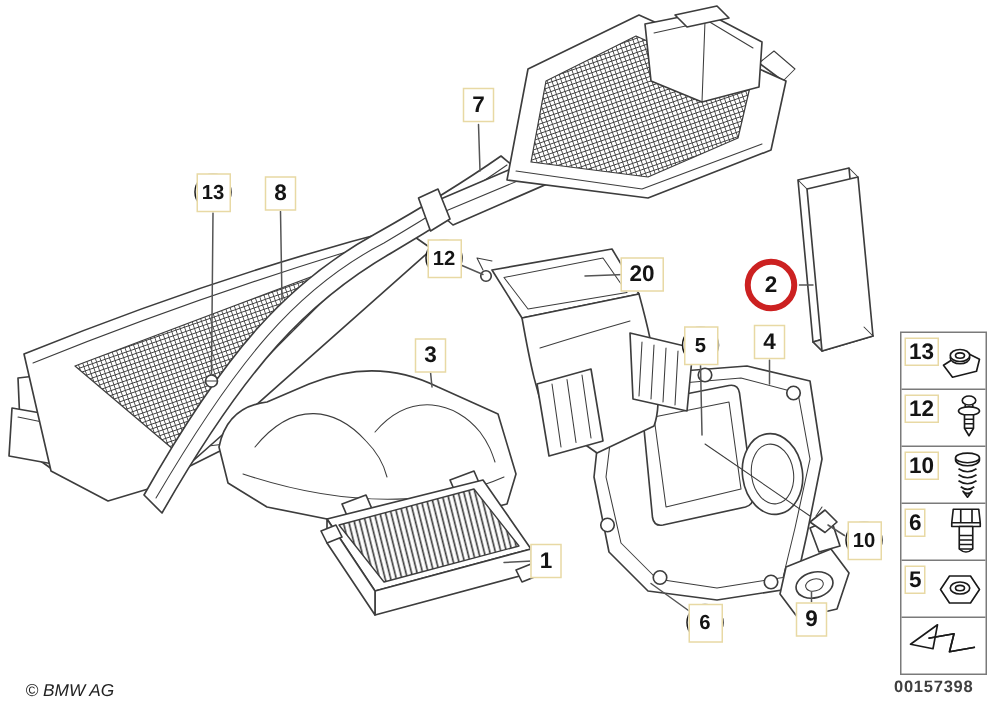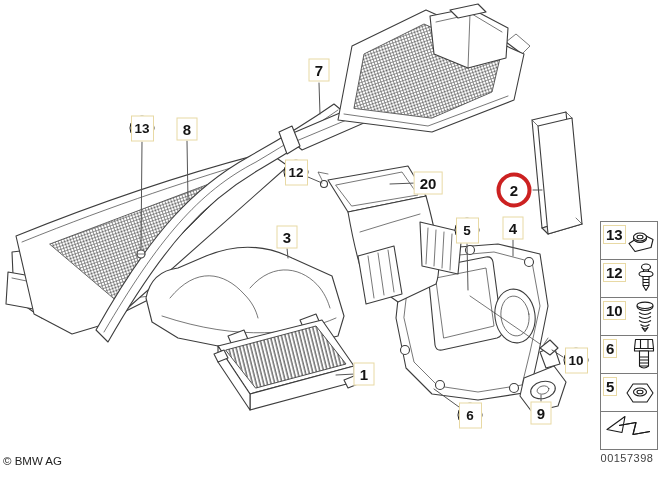--- a/index.html
+++ b/index.html
@@ -27,23 +27,23 @@
   
   .legend{position:absolute;left:600px;top:221px;width:56px;border:1px solid #7a7a7a;background:#fff;}
   .lcell{position:relative;height:37px;border-bottom:1px solid #7a7a7a;}
   .lcell:last-child{border-bottom:none;}
   .lnum{position:absolute;left:2px;top:3px;font-weight:bold;font-size:15px;color:#141414;
       border:1px solid #e8d9a4;background:#fff;padding:0 2px;}
   .licon{position:absolute;right:1px;top:50%;transform:translateY(-50%);}
   .licon path,.licon polygon,.licon ellipse,.licon circle{
       stroke:#1a1a1a;stroke-width:1.1;stroke-linejoin:round;fill:none;}
   .licon .wf{fill:#fff;}
-  .docnum{position:absolute;left:596px;top:452px;width:62px;text-align:center;
-      font-size:11px;color:#3f3f3f;letter-spacing:.5px;}
-  .copyright{position:absolute;left:3px;top:455px;font-size:11.5px;color:#222;}
+  .docnum{position:absolute;left:596px;top:452px;width:62px;
+      font-size:11px;color:#3f3f3f;letter-spacing:.5px;font-weight:bold;}
+  .copyright{position:absolute;left:17px;top:455px;font-size:11.5px;color:#222;font-style:italic;}
 </style>
 </head>
 <body>
 
 <div class="stage">
 
   <svg class="art" width="660" height="479" viewBox="0 0 660 479">
     <defs>
       <pattern id="meshPat" width="3" height="3" patternUnits="userSpaceOnUse" patternTransform="rotate(-19)">
         <rect width="3" height="3" fill="#fff"></rect>

